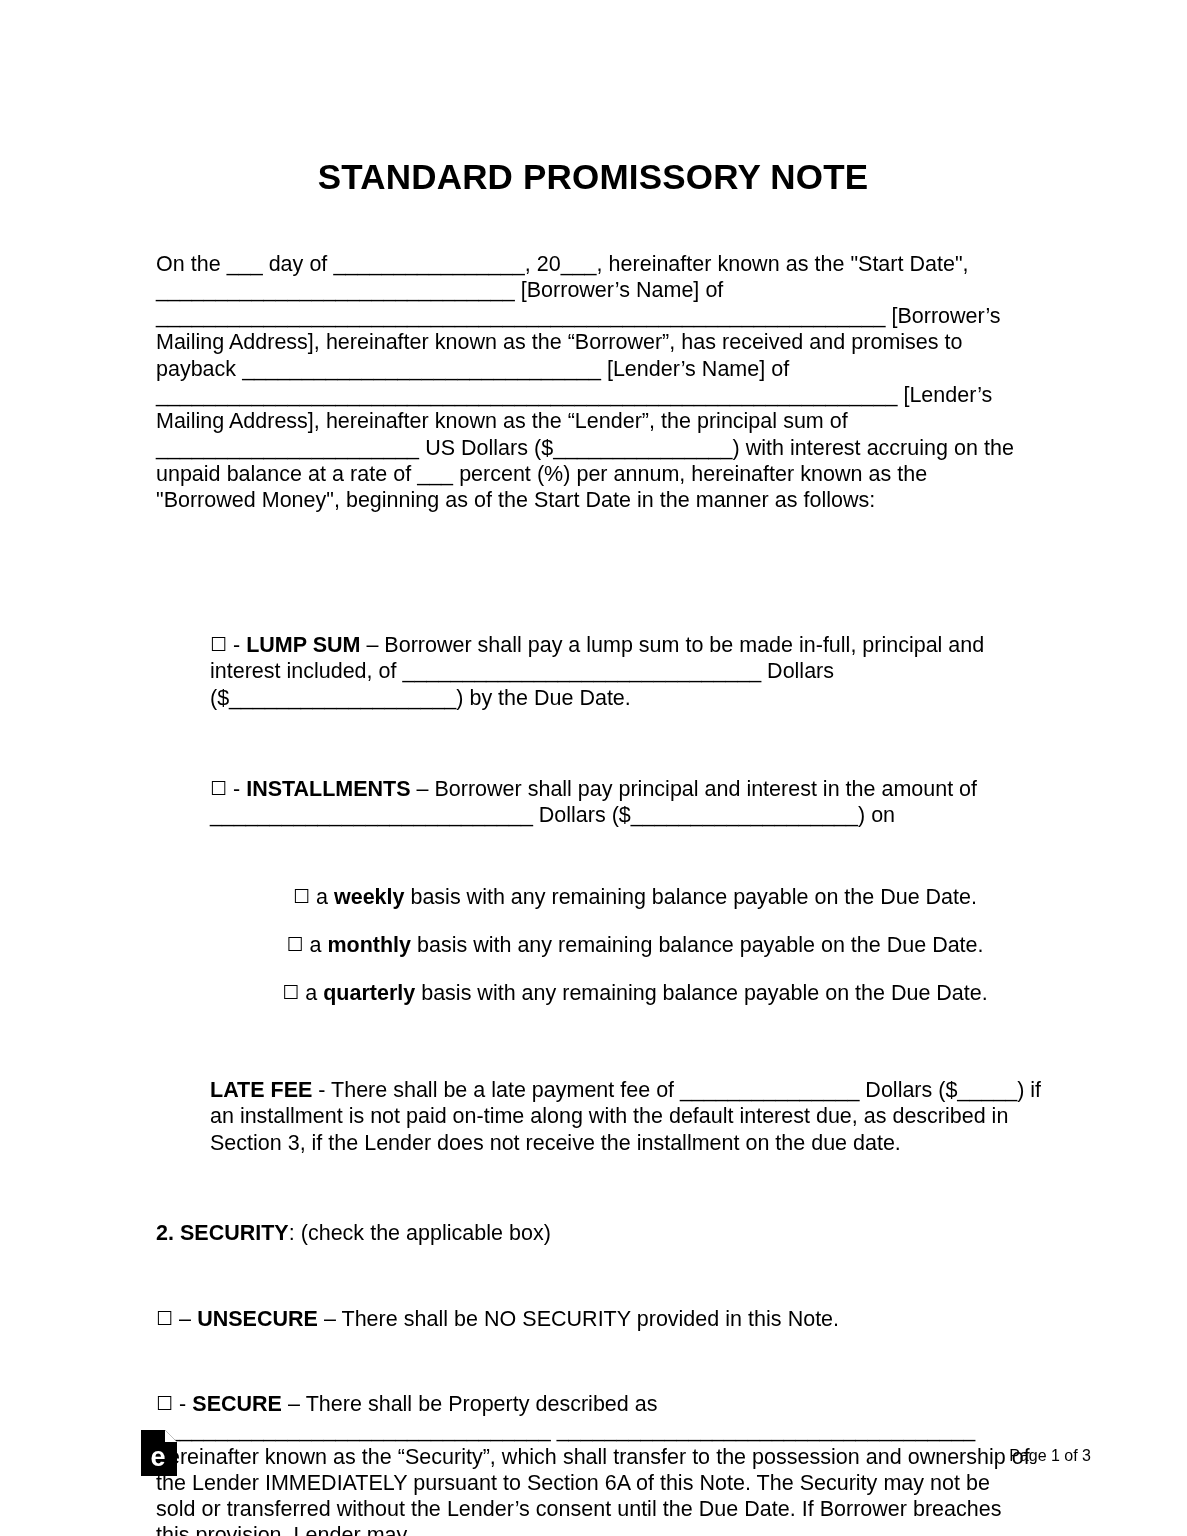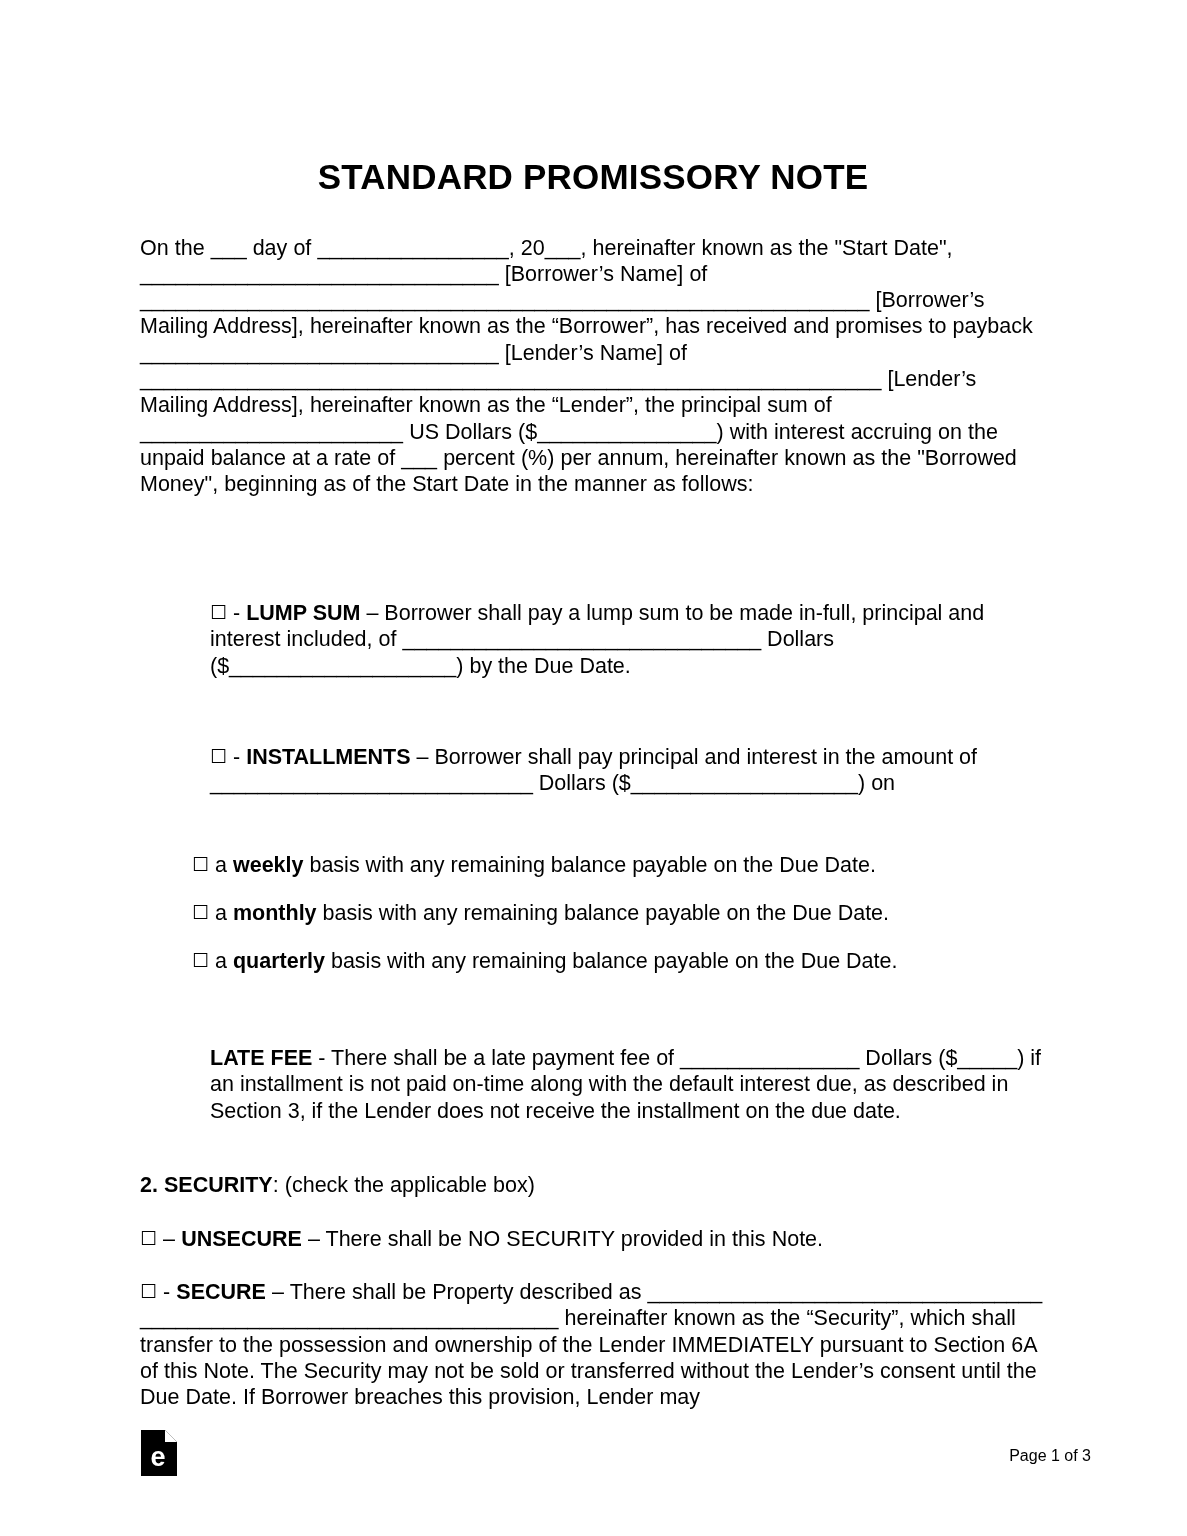--- a/index.html
+++ b/index.html
@@ -30,21 +30,21 @@
     font-size: 35px;
     font-weight: bold;
     letter-spacing: 0.2px;
     margin: 0;
     padding-top: 158px;
     line-height: 1.1;
   }
   .para {
     font-size: 21.5px;
     line-height: 26.3px;
-    margin: 0;
+    margin: 16px;
     text-align: left;
     word-spacing: 0.1px;
   }
   .gap-intro { height: 38px; }
   .gap-sec  { height: 27px; }
   .gap-sm   { height: 22px; }
   .gap-xs   { height: 13px; }
 
   b, .b { font-weight: bold; }
 
@@ -56,23 +56,24 @@
   .lvl-a .marker {
     display: inline-block;
     width: 32px;
   }
   .lvl-box {
     margin-left: 70px;
     font-size: 21.5px;
     line-height: 26.3px;
   }
   .lvl-box3 {
-    margin-left: 52px;
+    margin-left: 84px;
     font-size: 21.5px;
     line-height: 26.5px;
+    text-align: center;
   }
   .cbx {
     font-family: "DejaVu Sans", sans-serif;
     font-size: 19px;
     line-height: 1;
     position: relative;
     top: -1px;
   }
   .footer {
     position: absolute;

